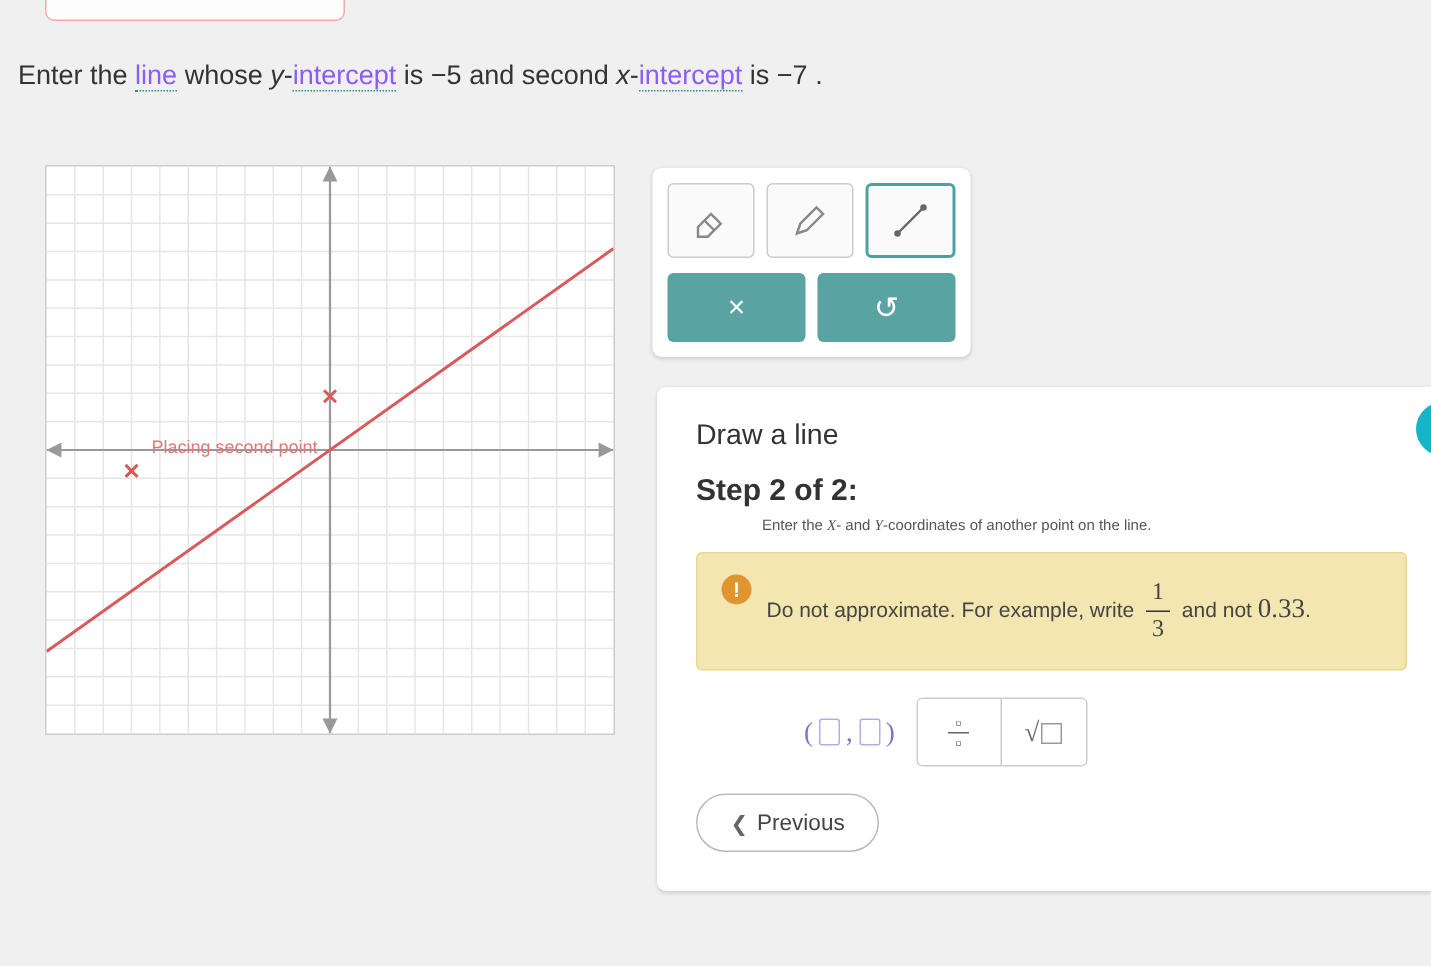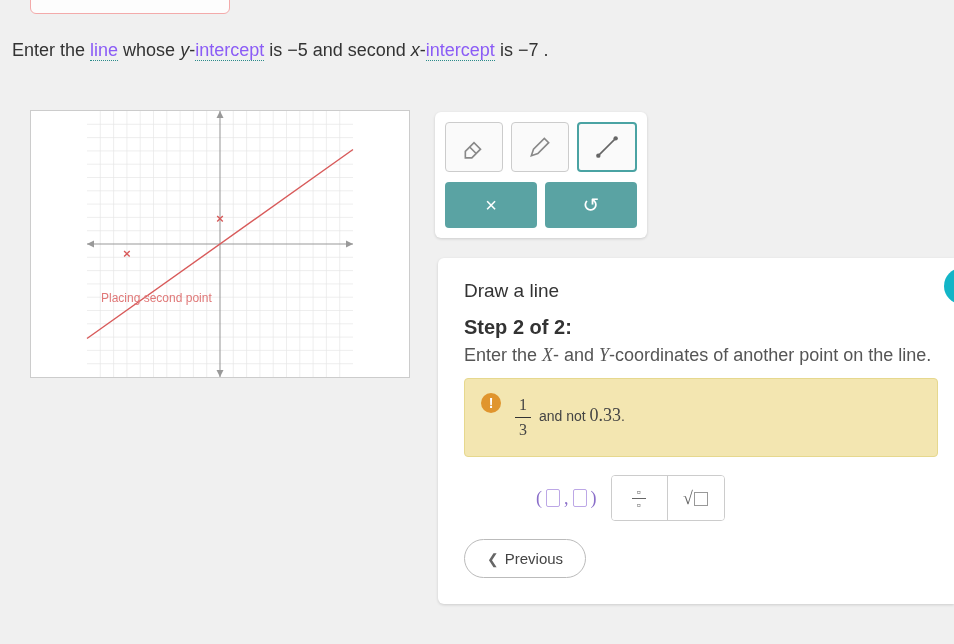--- a/index.html
+++ b/index.html
@@ -25,21 +25,21 @@
     top: 40px; left: 12px;
     font-size: 18px;
     color: #333;
   }
   .prompt .term { color: #8b5cf6; border-bottom: 1px dotted #2a8a8a; }
   .prompt .num { font-weight: normal; }
 
   .graph-area {
     position: absolute;
     top: 110px; left: 30px;
-    width: 380px; height: 268px;
+    width: 380px; height: 380px;
     background: #fff;
     border: 1px solid #ccc;
   }
   .graph-area svg { width: 100%; height: 100%; display:block; }
   .graph-hint {
     position: absolute;
     top: 180px; left: 70px;
     color: #e07878;
     font-size: 12px;
     pointer-events: none;
@@ -81,21 +81,21 @@
   .draw-panel {
     position: absolute;
     top: 258px; left: 438px; right: 0;
     background: #fff;
     border-radius: 6px 0 0 6px;
     box-shadow: 0 1px 3px rgba(0,0,0,0.15);
     padding: 22px 16px 26px 26px;
   }
   .draw-title { font-size: 19px; color: #333; margin-bottom: 14px; }
   .step-line { font-size: 20px; font-weight: bold; color:#333; margin-bottom:6px; }
-  .step-text { font-size: 18px; color:#555; margin-bottom: 12px; }
+  .step-text { font-size: 10px; color:#555; margin-bottom: 12px; margin-left: 44px; }
   .step-text .var { font-style: italic; font-family: 'Times New Roman', serif; }
 
   .warn-box {
     display:flex; gap:10px;
     background: #f3e6b1;
     border:1px solid #e6d88e;
     border-radius:4px;
     padding:14px 16px;
     margin-bottom: 18px;
     align-items: flex-start;
@@ -266,20 +266,21 @@
 
 <div class="draw-panel">
   <div class="draw-title">Draw a line</div>
   <div class="step-line">Step 2 of 2:</div>
   <div class="step-text">
     <span>Enter the </span><span class="var">X</span><span>- and </span><span class="var">Y</span><span>-coordinates of another point on the line.</span>
   </div>
   <div class="warn-box">
     <div class="warn-icon">!</div>
     <div class="warn-text">
+      <span>Do not approximate. For example, write </span>
       <span class="frac">
         <span class="n">1</span>
         <span class="d">3</span>
       </span>
       <span> and not </span>
       <span class="dec">0.33</span><span>.</span>
     </div>
   </div>
 
   <div class="input-row">

